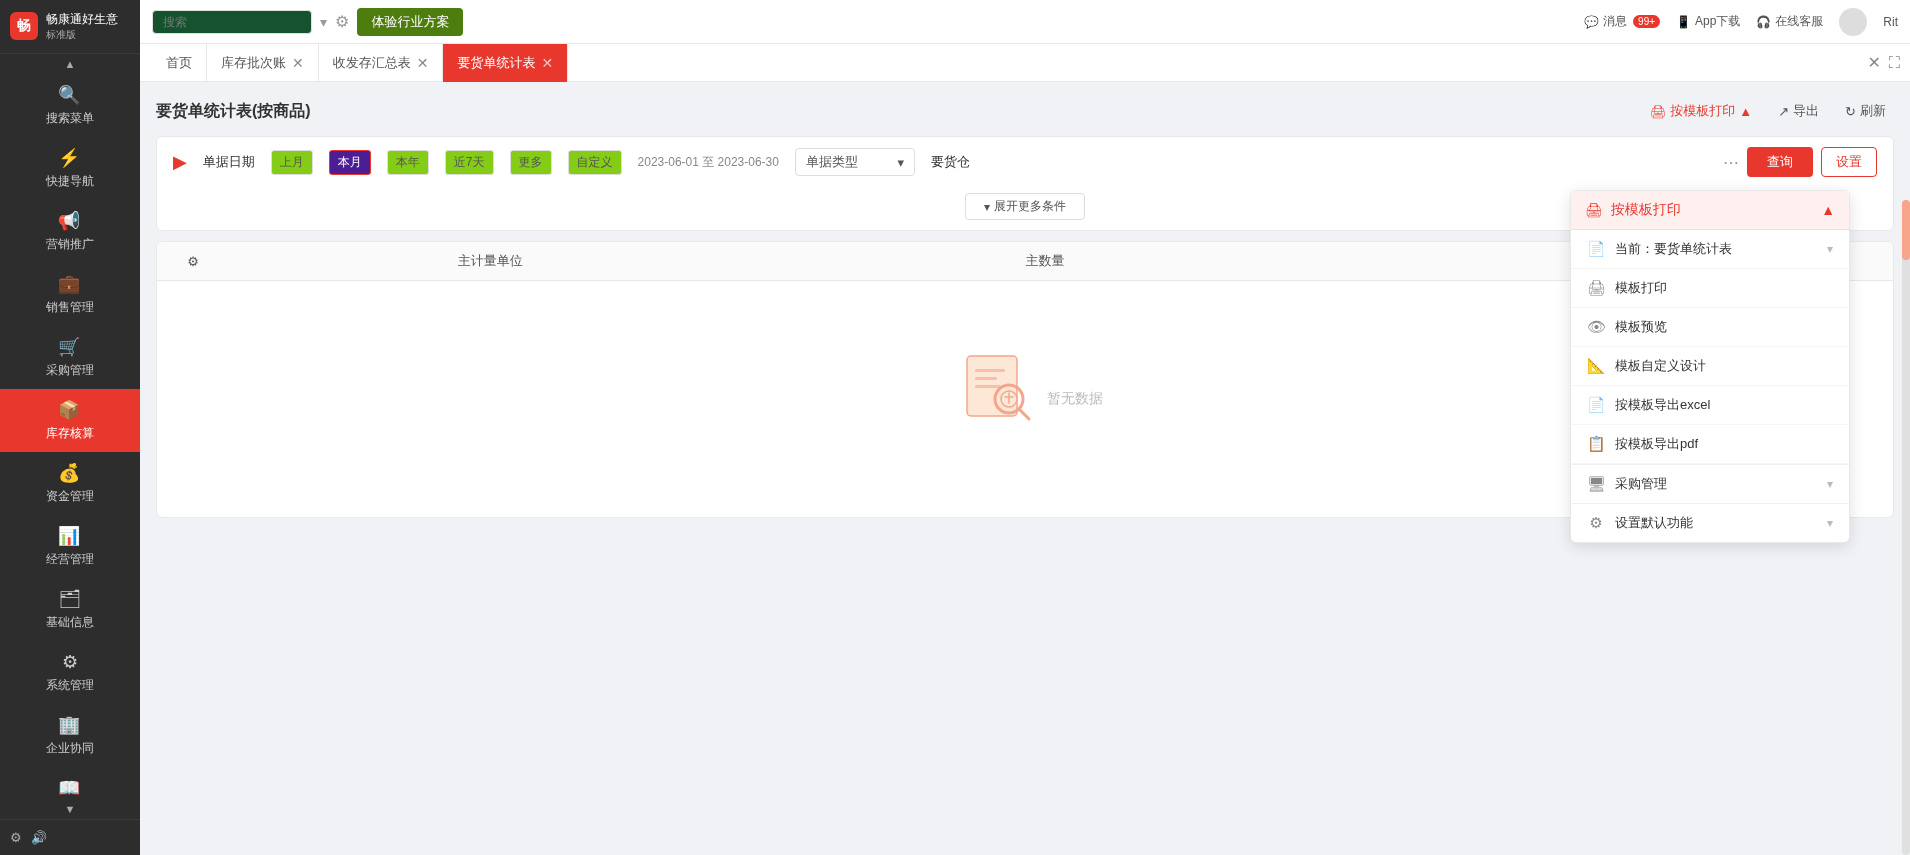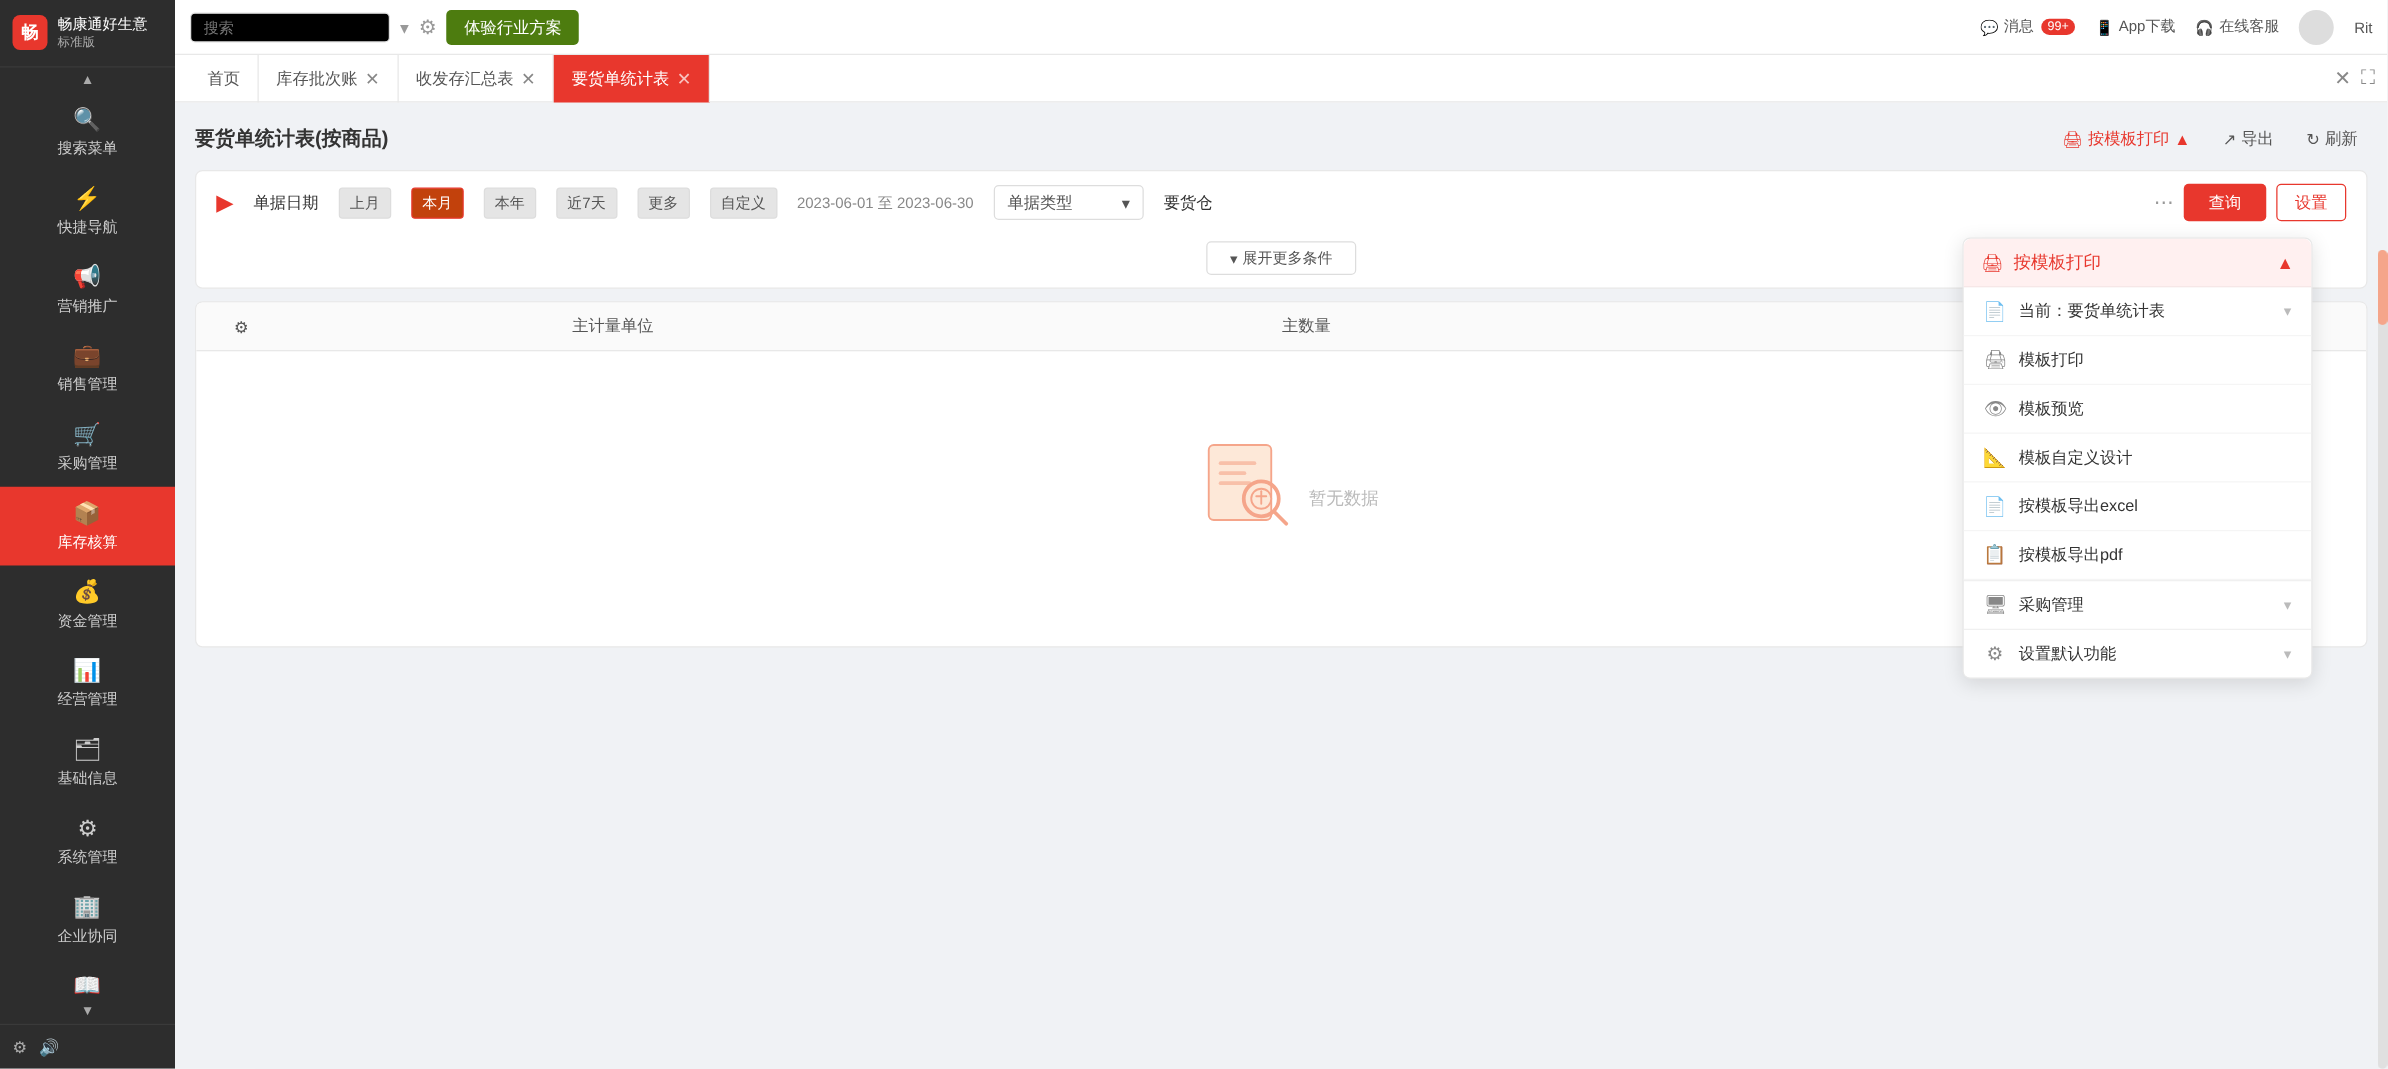--- a/index.html
+++ b/index.html
@@ -71,21 +71,21 @@
       background: white;
       height: 44px;
       display: flex;
       align-items: center;
       padding: 0 12px;
       border-bottom: 1px solid #e8e8e8;
       gap: 8px;
       flex-shrink: 0;
     }
     .topbar-search {
-      background: #000000;
+      background: #14532d;
       border: 1px solid #e0e0e0;
       border-radius: 4px;
       padding: 4px 10px;
       font-size: 12px;
       color: #999;
       width: 160px;
     }
     .topbar-chevron { color: #999; cursor: pointer; font-size: 14px; }
     .topbar-settings { color: #999; cursor: pointer; font-size: 16px; }
     .topbar-trial-btn {
@@ -244,25 +244,25 @@
       font-size: 13px;
       color: #333;
       white-space: nowrap;
     }
     .date-btn {
       font-size: 12px;
       padding: 3px 8px;
       border: 1px solid #ddd;
       border-radius: 3px;
       cursor: pointer;
-      background: #e5e5e5;
+      background: #84cc16;
       color: #555;
     }
     .date-btn.active {
-      background: #c2410c;
+      background: #4c1d95;
       color: white;
       border-color: #e8372d;
     }
     .date-range {
       font-size: 12px;
       color: #888;
     }
     .filter-select {
       display: flex;
       align-items: center;

